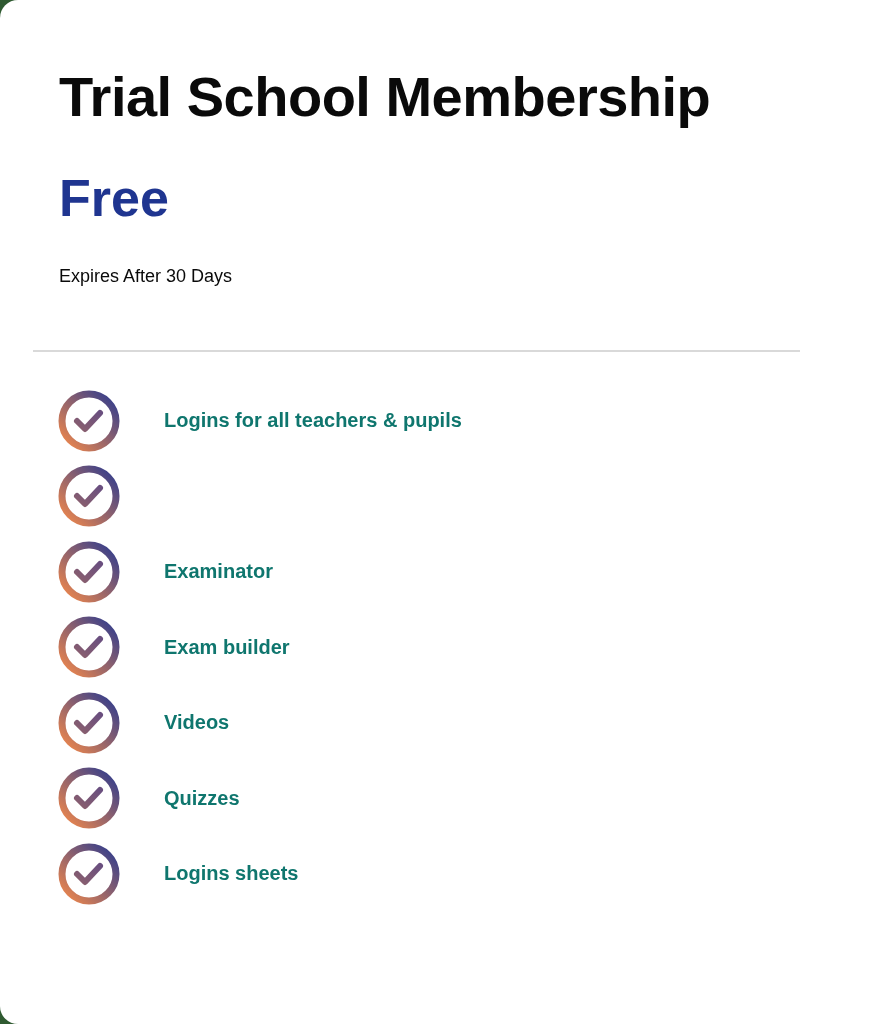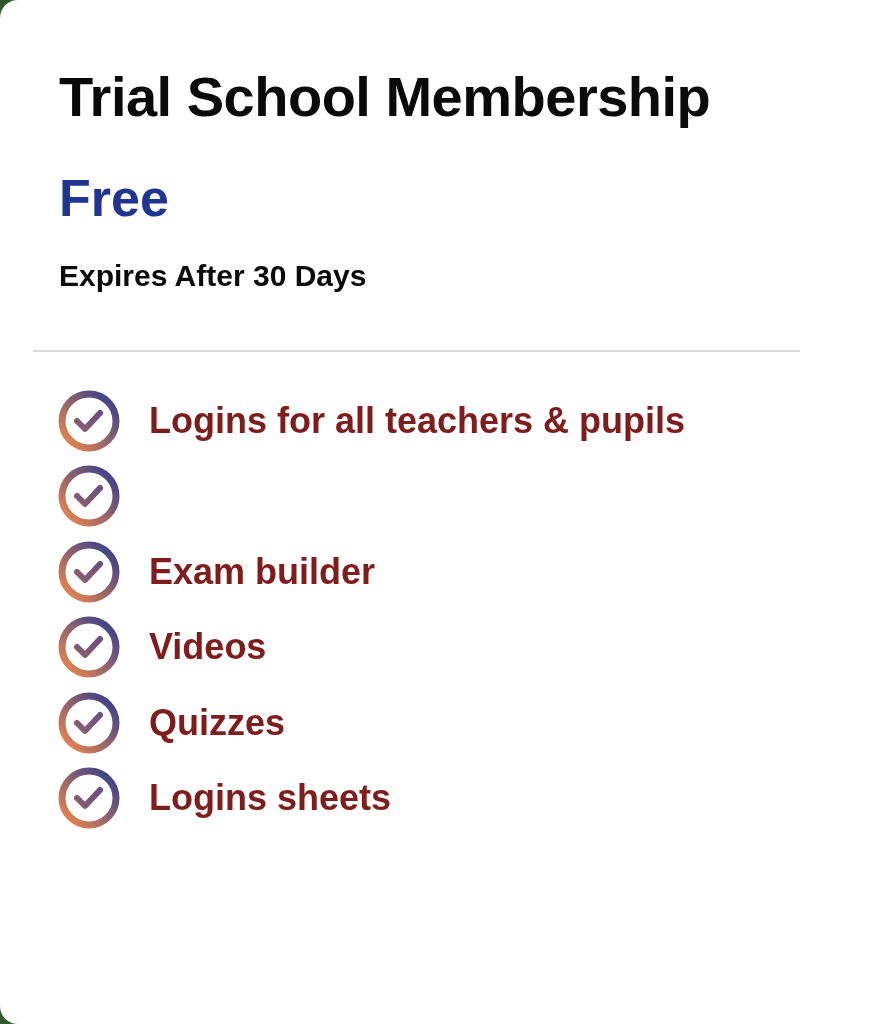--- a/index.html
+++ b/index.html
@@ -22,42 +22,42 @@
       letter-spacing: -0.5px; line-height: 70px;
       white-space: nowrap;
     }
     .price {
       position: absolute; left: 59px; top: 172px;
       font-size: 52px; font-weight: 700; color: #1f3590;
       line-height: 52px;
     }
     .expiry {
       position: absolute; left: 59px; top: 258px;
-      font-size: 30px; font-weight: 700; color: #0a0a0a;
+      font-size: 18px; font-weight: 400; color: #0a0a0a;
       line-height: 36px;
     }
     .divider {
       position: absolute; left: 33px; top: 350px;
       width: 767px; height: 2px; background: #d9d9d9;
     }
     .features {
       position: absolute; left: 58px; top: 383px;
       margin: 0; padding: 0; list-style: none;
     }
     .feature {
       display: flex; align-items: center;
       height: 75.5px;
     }
     .feature-icon {
       width: 62px; height: 62px; flex: 0 0 62px;
       display: block;
     }
     .feature-label {
-      margin-left: 29px;
-      font-size: 36px; font-weight: 700; color: #7f1d1d;
+      margin-left: 44px;
+      font-size: 20px; font-weight: 700; color: #0f766e;
       white-space: nowrap;
     }
   </style>
 </head>
 <body>
 
 <svg width="0" height="0" style="position:absolute">
   <defs>
     <linearGradient id="ringGrad" x1="1" y1="0" x2="0" y2="1">
       <stop offset="0%" stop-color="#2b3a8f"></stop>
@@ -88,20 +88,27 @@
       <svg class="feature-icon" viewBox="0 0 62 62">
         <circle cx="31" cy="31" r="27" fill="none" stroke="url(#ringGrad)" stroke-width="7"></circle>
         <polyline points="19,31 27,39 42,23" fill="none" stroke="url(#checkGrad)" stroke-width="6" stroke-linecap="round" stroke-linejoin="round"></polyline>
       </svg>
     </li>
     <li class="feature">
       <svg class="feature-icon" viewBox="0 0 62 62">
         <circle cx="31" cy="31" r="27" fill="none" stroke="url(#ringGrad)" stroke-width="7"></circle>
         <polyline points="19,31 27,39 42,23" fill="none" stroke="url(#checkGrad)" stroke-width="6" stroke-linecap="round" stroke-linejoin="round"></polyline>
       </svg>
+      <span class="feature-label">Examinator</span>
+    </li>
+    <li class="feature">
+      <svg class="feature-icon" viewBox="0 0 62 62">
+        <circle cx="31" cy="31" r="27" fill="none" stroke="url(#ringGrad)" stroke-width="7"></circle>
+        <polyline points="19,31 27,39 42,23" fill="none" stroke="url(#checkGrad)" stroke-width="6" stroke-linecap="round" stroke-linejoin="round"></polyline>
+      </svg>
       <span class="feature-label">Exam builder</span>
     </li>
     <li class="feature">
       <svg class="feature-icon" viewBox="0 0 62 62">
         <circle cx="31" cy="31" r="27" fill="none" stroke="url(#ringGrad)" stroke-width="7"></circle>
         <polyline points="19,31 27,39 42,23" fill="none" stroke="url(#checkGrad)" stroke-width="6" stroke-linecap="round" stroke-linejoin="round"></polyline>
       </svg>
       <span class="feature-label">Videos</span>
     </li>
     <li class="feature">

